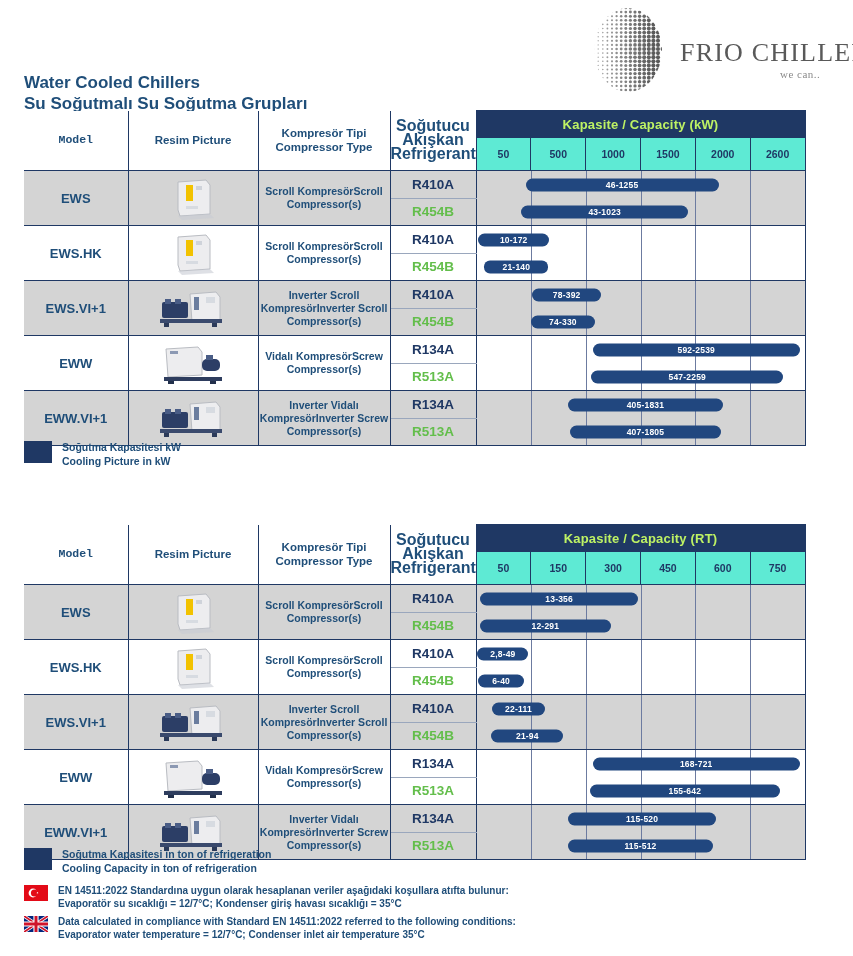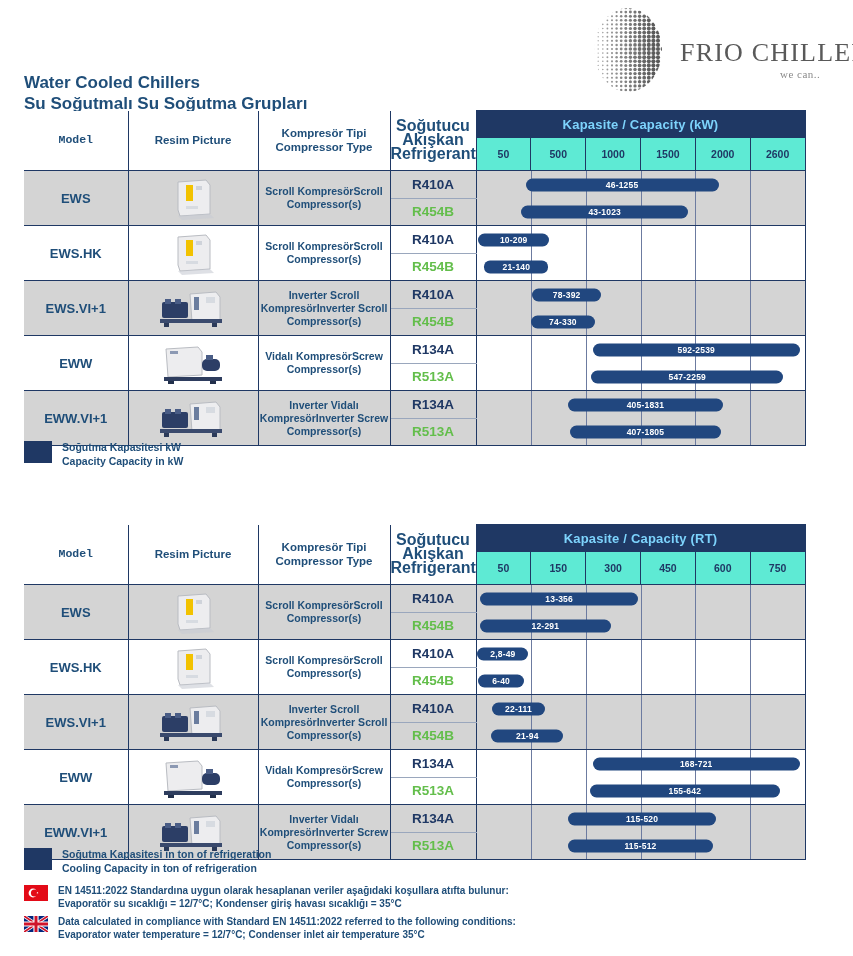--- a/index.html
+++ b/index.html
@@ -103,21 +103,21 @@
   .hdr-left.first { border-left: none; font-family: Liberation Mono, monospace; }
 
   .hdr-ref {
     font-size: 16px;
     line-height: 14px;
   }
 
   
   .hdr-banner {
     background: #1F3864;
-    color: #7dd3fc;
+    color: #bef264;
     font-weight: bold;
     font-size: 13px;
     height: 26px;
     vertical-align: middle;
     border: 1.5px solid #1F3864;
     letter-spacing: 0.2px;
   }
 
   
   .tick-cell {
@@ -632,21 +632,21 @@
         </td>
         <td class="cell-comp" rowspan="2"><span class="ln2">Scroll Kompresör</span><span class="ln2">Scroll Compressor(s)</span></td>
         <td class="cell-ref refA midline">R410A</td>
         <td class="track-cell" colspan="6">
           <div class="track-inner">
             <div class="gridline" style="left: 16.6667%;"></div>
             <div class="gridline" style="left: 33.3333%;"></div>
             <div class="gridline" style="left: 50%;"></div>
             <div class="gridline" style="left: 66.6667%;"></div>
             <div class="gridline" style="left: 83.3333%;"></div>
-            <div class="bar" style="left: 0.6%; width: 21.5%;">10-209</div>
+            <div class="bar" style="left: 0.6%; width: 21.5%;">10-172</div>
           </div>
         </td>
       </tr>
       <tr class="row-plain">
         <td class="cell-ref refB botline">R454B</td>
         <td class="track-cell botline" colspan="6">
           <div class="track-inner">
             <div class="gridline" style="left: 16.6667%;"></div>
             <div class="gridline" style="left: 33.3333%;"></div>
             <div class="gridline" style="left: 50%;"></div>
@@ -783,21 +783,21 @@
           </div>
         </td>
       </tr>
     </tbody>
 </table>
 
 <div class="legend" id="legend1">
   <div class="legend-swatch"></div>
   <div class="legend-text">
     <span class="ln">Soğutma Kapasitesi kW</span>
-    <span class="ln">Capacity Capacity in kW</span>
+    <span class="ln">Cooling Picture in kW</span>
   </div>
 </div>
 
 <table class="chart-table" id="table2">
   <colgroup>
     <col class="c-model">
       <col class="c-picture">
       <col class="c-comp">
       <col class="c-ref">
     <col class="c-scale">

